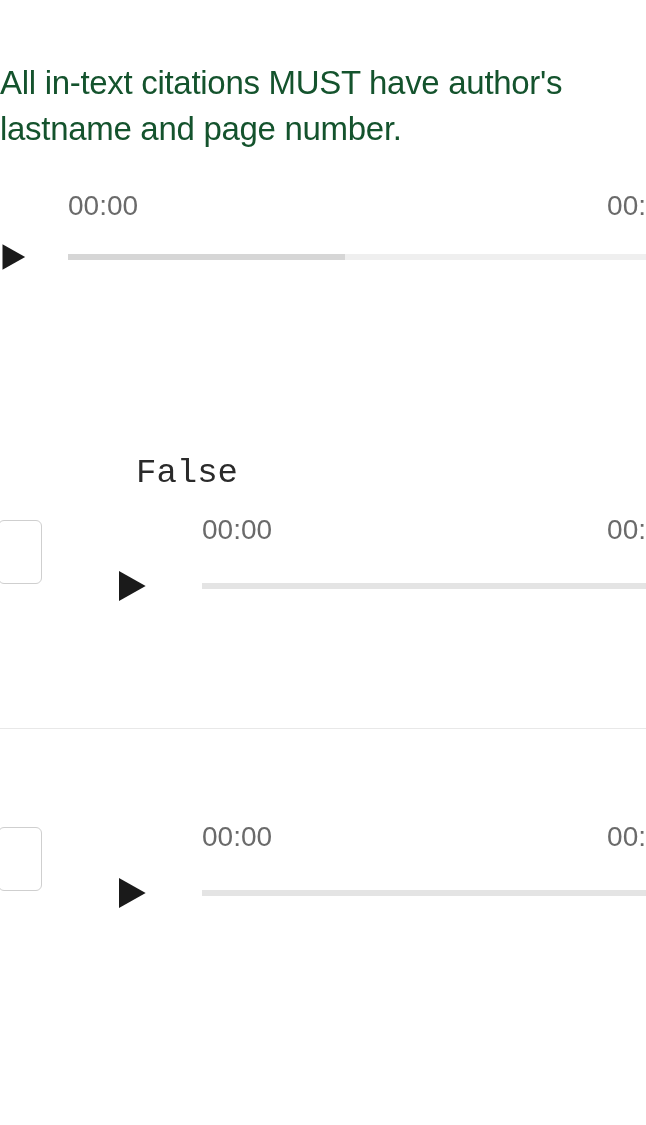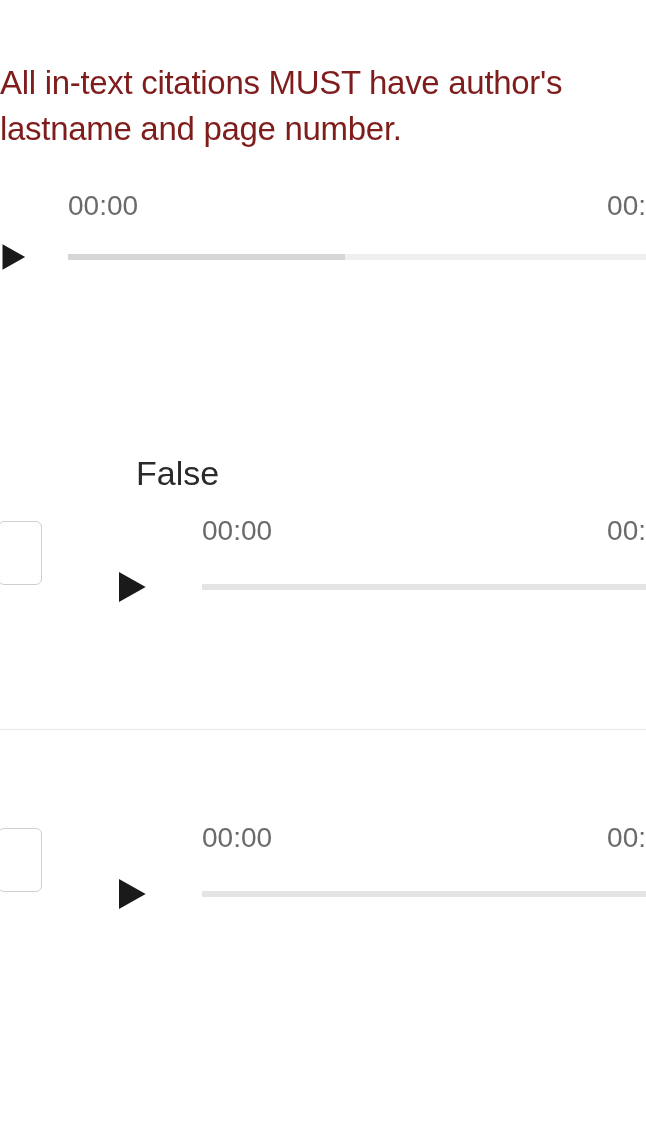--- a/index.html
+++ b/index.html
@@ -11,21 +11,21 @@
       font-family: -apple-system, BlinkMacSystemFont, "Segoe UI", Helvetica, Arial, sans-serif;
       background: #ffffff;
       width: 646px;
       height: 1125px;
       overflow: hidden;
       color: #333;
     }
     .question-text {
       font-size: 33px;
       line-height: 1.4;
-      color: #7f1d1d;
+      color: #14532d;
       padding: 60px 0 0 0;
       letter-spacing: -0.3px;
     }
     .audio-main {
       margin-top: 38px;
     }
     .time-row {
       display: flex;
       justify-content: space-between;
       font-size: 28px;
@@ -64,21 +64,21 @@
       left: 0;
       top: 0;
       height: 100%;
       background: #d6d6d6;
     }
     .answer-block {
       margin-top: 180px;
       padding-bottom: 60px;
     }
     .answer-label {
-      font-family: Liberation Sans, sans-serif;
+      font-family: Liberation Mono, monospace;
       font-size: 34px;
       color: #2a2a2a;
       margin-left: 136px;
       margin-bottom: 22px;
       letter-spacing: 0px;
     }
     .answer-row {
       display: flex;
       align-items: flex-start;
     }

